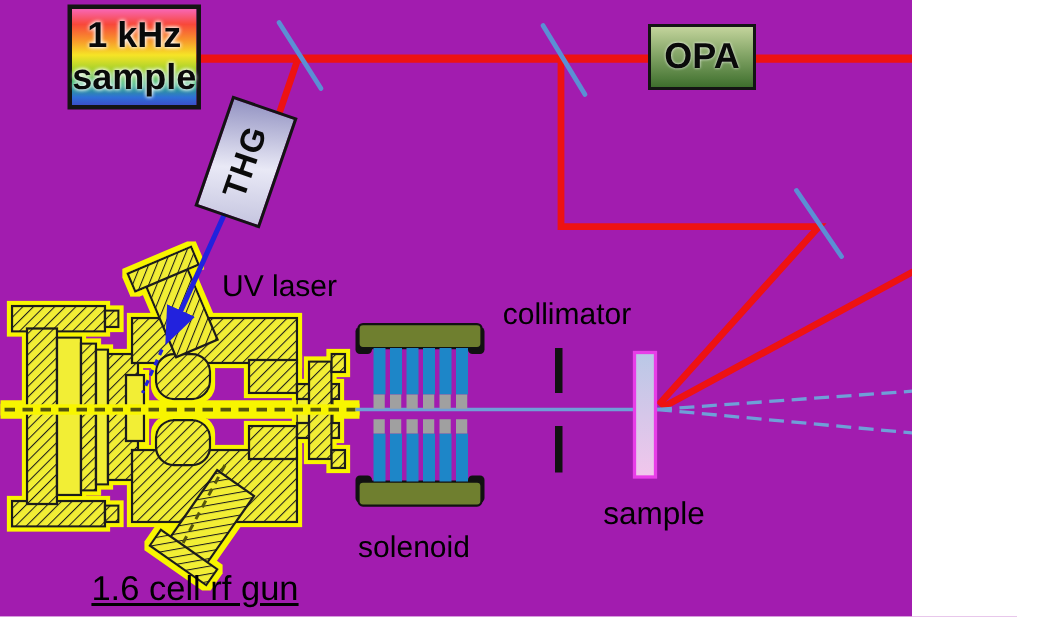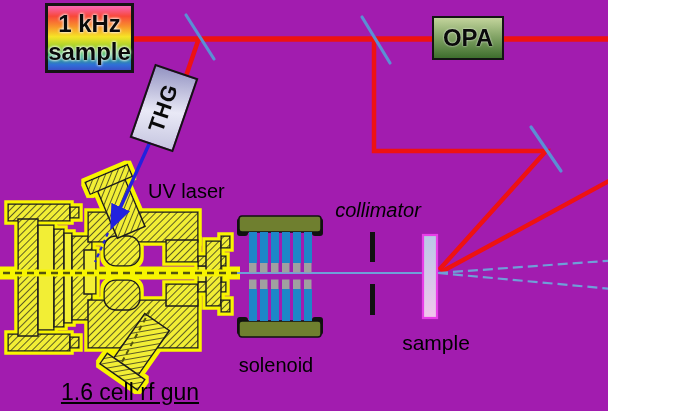--- a/index.html
+++ b/index.html
@@ -207,17 +207,17 @@
     <span>sample</span>
   </div>
   <div class="box" id="thg-box">
     <span>THG</span>
   </div>
   <div class="box" id="opa-box">
     <span>OPA</span>
   </div>
 
   <div class="lbl" style="left:148px;top:180px;">UV laser</div>
-  <div class="lbl ctr" style="left:378px;top:199px;font-style:italic;">collimator</div>
+  <div class="lbl ctr" style="left:378px;top:199px;">collimator</div>
   <div class="lbl ctr" style="left:276px;top:354px;">solenoid</div>
   <div class="lbl ctr" style="left:436px;top:331px;font-size:21px;">sample</div>
   <div class="lbl ctr" style="left:130px;top:379px;font-size:23px;text-decoration:underline;">1.6 cell rf gun</div>
 </div>
 
 </body></html>

